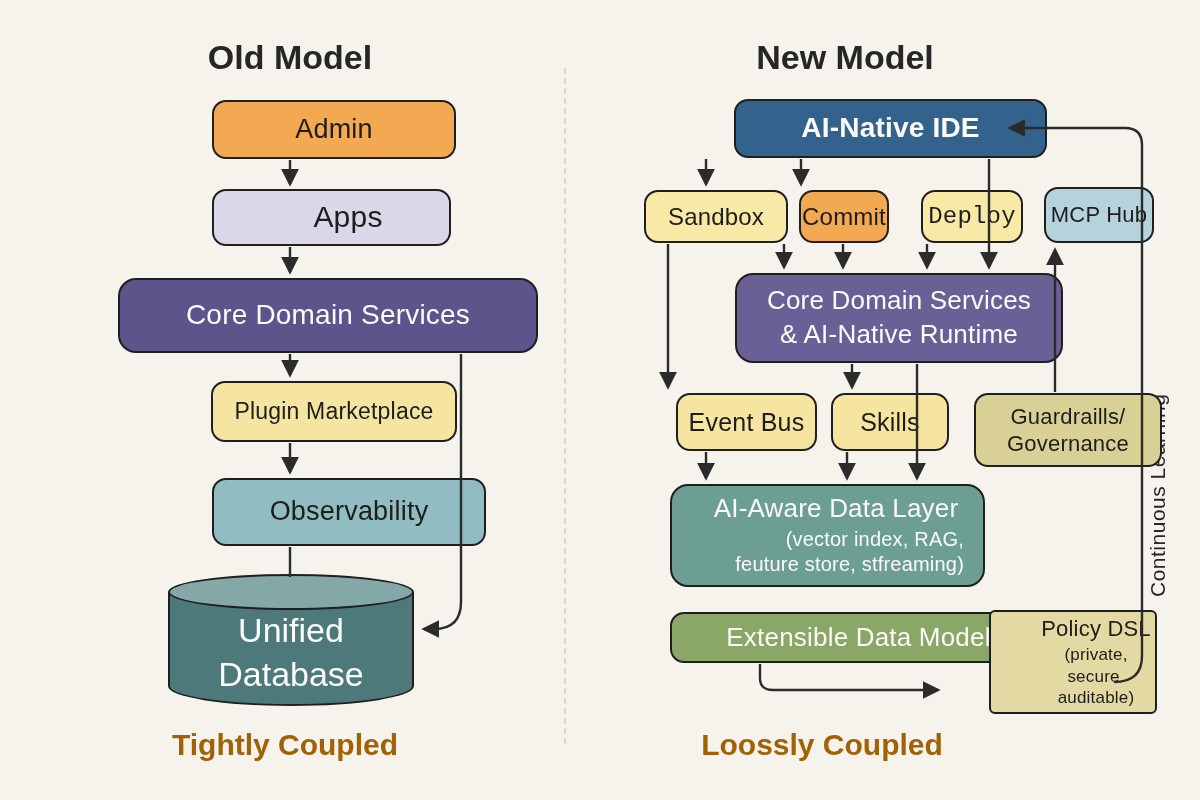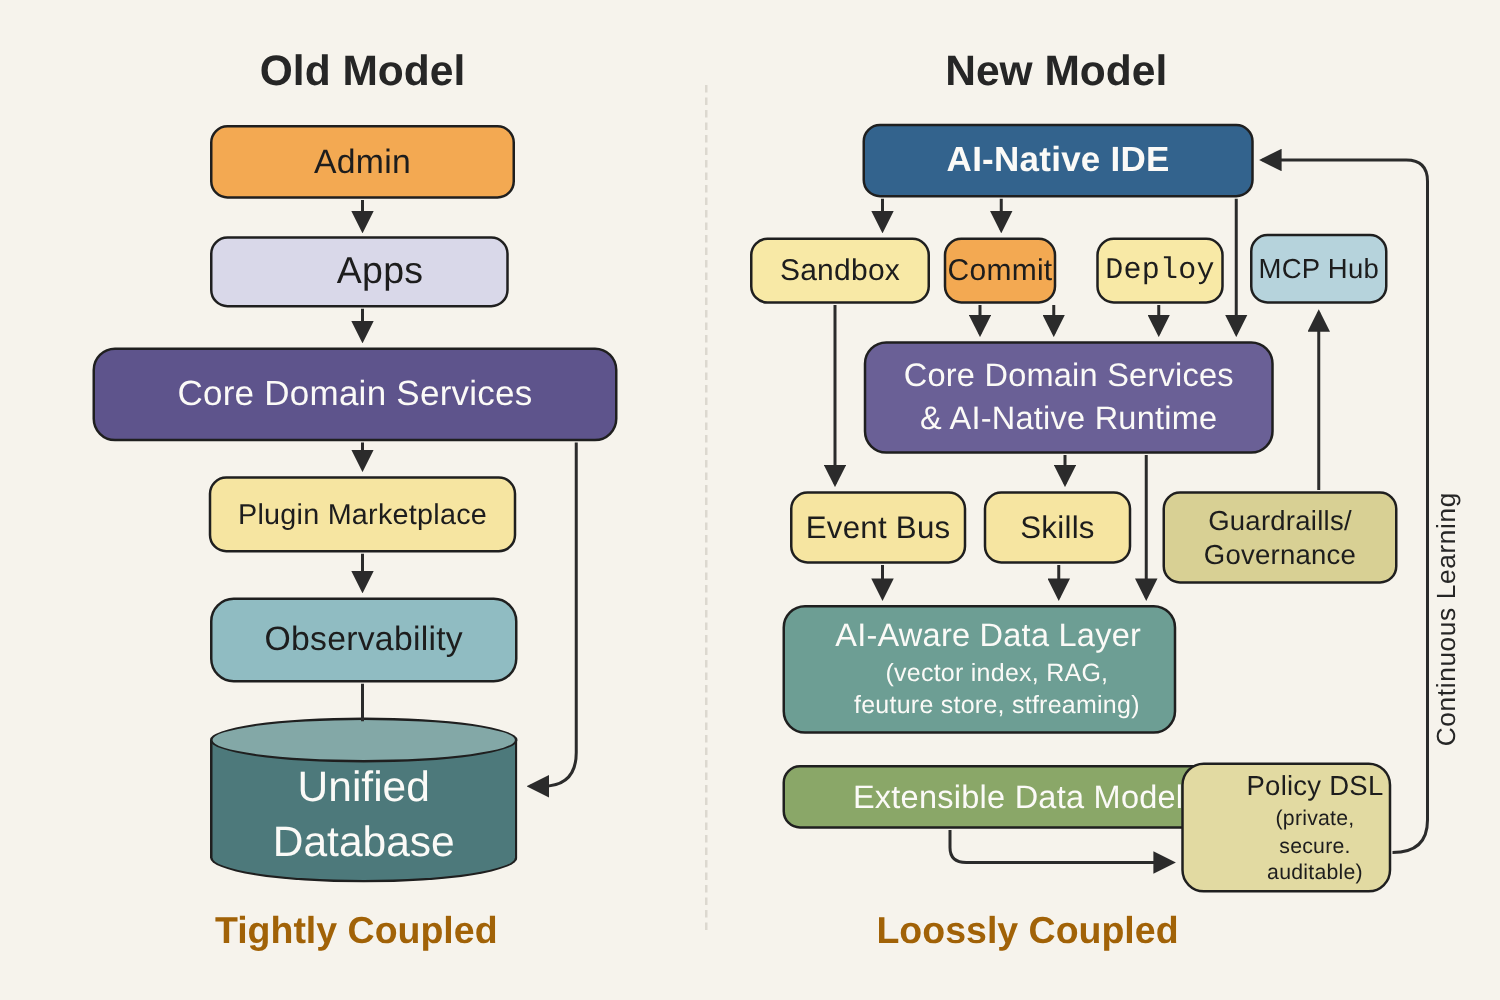--- a/index.html
+++ b/index.html
@@ -11,20 +11,21 @@
   }
   .box{
     position:absolute;
     border:2.5px solid #1f1f1f;
     border-radius:14px;
     display:flex;flex-direction:column;align-items:center;justify-content:center;
     text-align:center;
     box-sizing:border-box;
     line-height:1.15;
     letter-spacing:.2px;
+    margin-left:44px;
   }
   .big-radius{border-radius:18px;}
   .white-text{color:#fbfaf7;}
   .title{
     position:absolute;font-size:34px;font-weight:bold;text-align:center;color:#262626;
   }
   .caption{
     position:absolute;font-size:30px;font-weight:bold;text-align:center;color:#a16207;
   }
   .sub{font-size:20px;line-height:1.25;}
@@ -65,21 +66,21 @@
   <div id="divider"></div>
 
   <div class="box node" style="left: 168px; top: 100px; width: 244px; height: 59px; font-size: 27px; background-color: rgb(243, 169, 82);">Admin</div>
 
   <div class="box node" style="left: 168px; top: 189px; width: 239px; height: 57px; font-size: 30px; background-color: rgb(217, 216, 233); padding-left: 33px;">Apps</div>
 
   <div class="box node big-radius white-text" style="left: 74px; top: 278px; width: 420px; height: 75px; font-size: 28px; background-color: rgb(94, 84, 140);">Core Domain Services</div>
 
   <div class="box node" style="left: 167px; top: 381px; width: 246px; height: 61px; font-size: 23px; background-color: rgb(246, 229, 161);">Plugin Marketplace</div>
 
-  <div class="box node" style="left: 168px; top: 478px; width: 246px; height: 68px; font-size: 27px; background-color: rgb(144, 188, 194); border-radius: 19px;">Observability</div>
+  <div class="box node" style="left: 168px; top: 478px; width: 274px; height: 68px; font-size: 27px; background-color: rgb(144, 188, 194);">Observability</div>
 
   <div id="db-cyl">
     <div id="db-top" style="background-color: rgb(131, 168, 167);"></div>
     <div id="db-body" style="background-color: rgb(77, 121, 123);"></div>
     <div id="db-text">
       <div>Unified</div>
       <div>Database</div>
     </div>
   </div>
 
@@ -102,29 +103,29 @@
 
   <div class="box node" style="left: 632px; top: 393px; width: 141px; height: 58px; font-size: 25px; background-color: rgb(246, 229, 161);">Event Bus</div>
 
   <div class="box node" style="left: 787px; top: 393px; width: 118px; height: 58px; font-size: 25px; background-color: rgb(246, 229, 161); text-align: right;">Skills</div>
 
   <div class="box node" style="left: 930px; top: 393px; width: 188px; height: 74px; font-size: 22px; line-height: 1.25; background-color: rgb(216, 208, 148);">
     <div>Guardraills/</div>
     <div>Governance</div>
   </div>
 
-  <div class="box node big-radius white-text" style="left: 626px; top: 484px; width: 315px; height: 103px; align-items: center; padding-left: 36px; padding-right: 8px; background-color: rgb(109, 158, 148);">
+  <div class="box node big-radius white-text" style="left: 626px; top: 484px; width: 315px; height: 103px; align-items: flex-end; padding-left: 36px; padding-right: 19px; background-color: rgb(109, 158, 148);">
     <div style="font-size:26px;width:100%;text-align:center;margin-left:-14px;margin-bottom:4px;">AI-Aware Data Layer</div>
     <div class="sub" style="text-align:left;">(vector index, RAG,</div>
     <div class="sub" style="text-align:left;">feuture store, stfreaming)</div>
   </div>
 
   <div class="box node white-text" style="left: 626px; top: 612px; width: 377px; height: 51px; font-size: 26px; background-color: rgb(138, 167, 104);">Extensible Data Model</div>
 
-  <div class="box node" style="left: 945px; top: 610px; width: 168px; height: 104px; border-radius: 18px; background-color: rgb(226, 218, 162); padding-left: 46px;">
+  <div class="box node" style="left: 945px; top: 610px; width: 168px; height: 104px; border-radius: 6px; background-color: rgb(226, 218, 162); padding-left: 46px;">
     <div style="font-size:22px;margin-bottom:3px;">Policy DSL</div>
     <div style="font-size:17px;line-height:1.25;">(private, secure.</div>
     <div style="font-size:17px;line-height:1.25;">auditable)</div>
   </div>
 
   <div class="caption" style="left:672px;top:728px;width:300px;">Loossly Coupled</div>
 
   <div id="loop-label">Continuous Learning</div>
 
   <svg id="connectors" width="1200" height="800" viewBox="0 0 1200 800">

